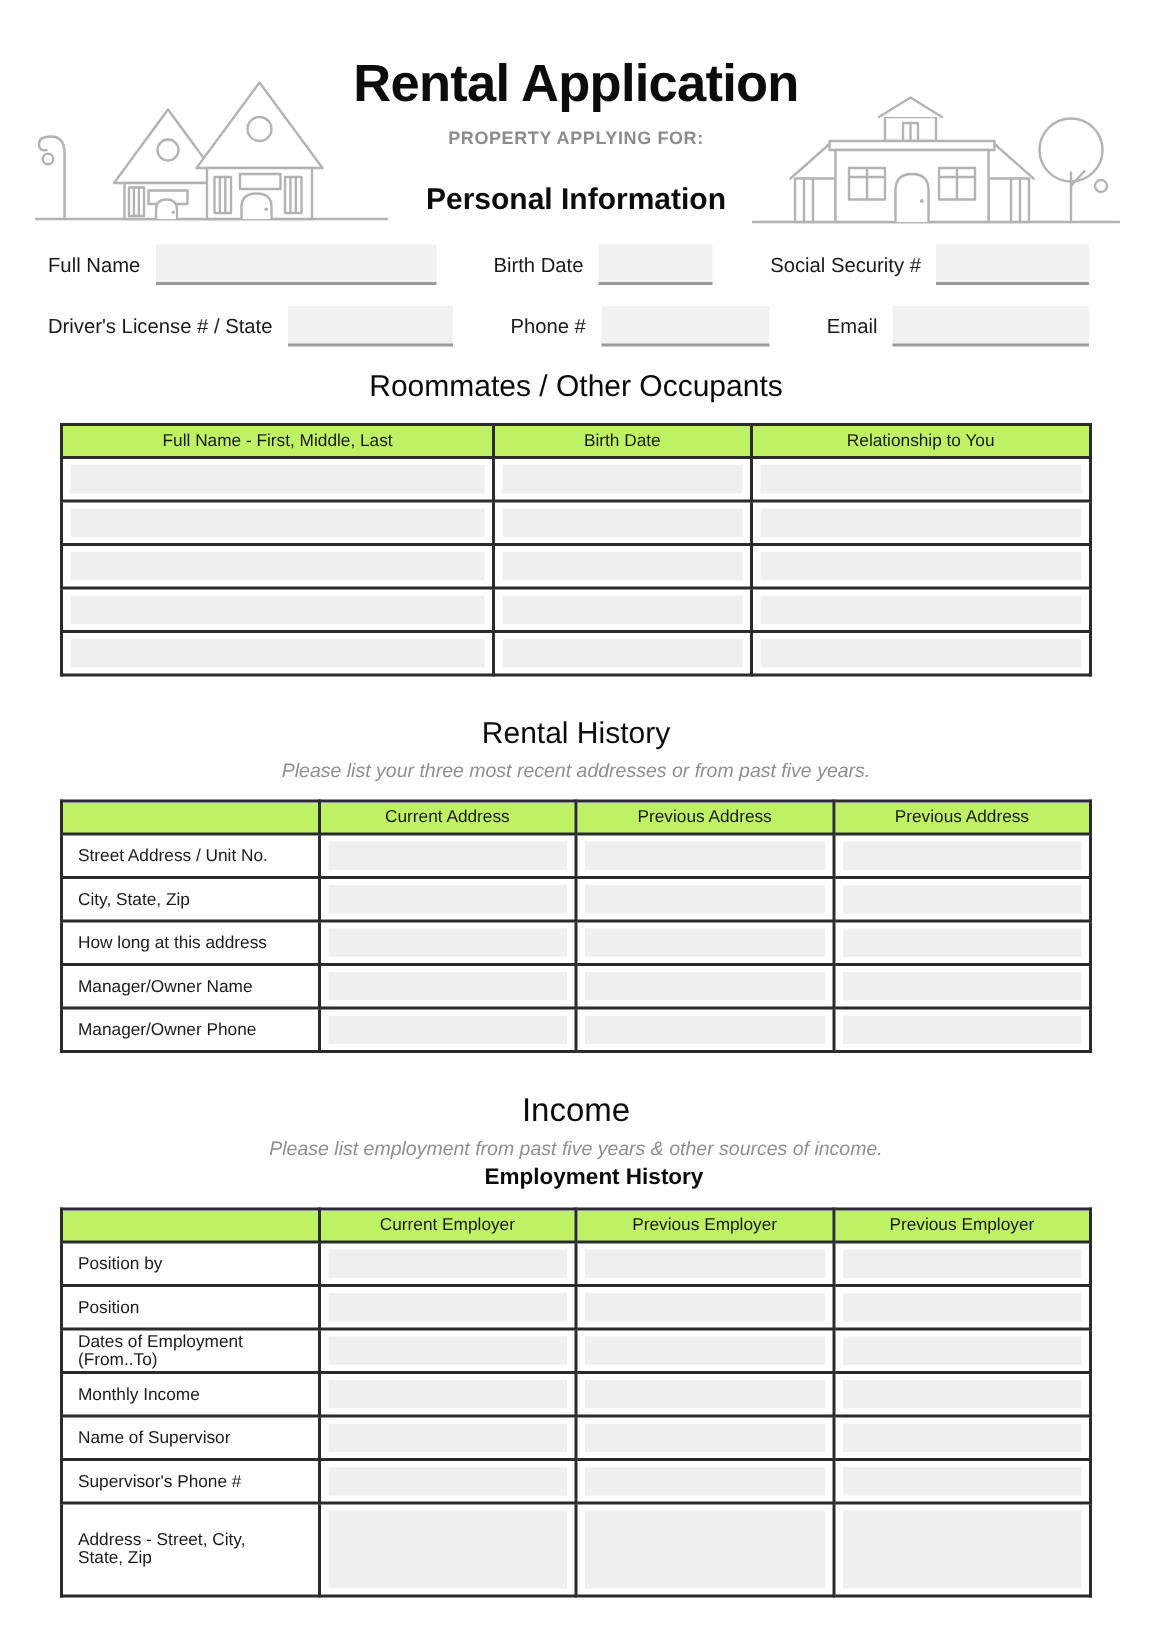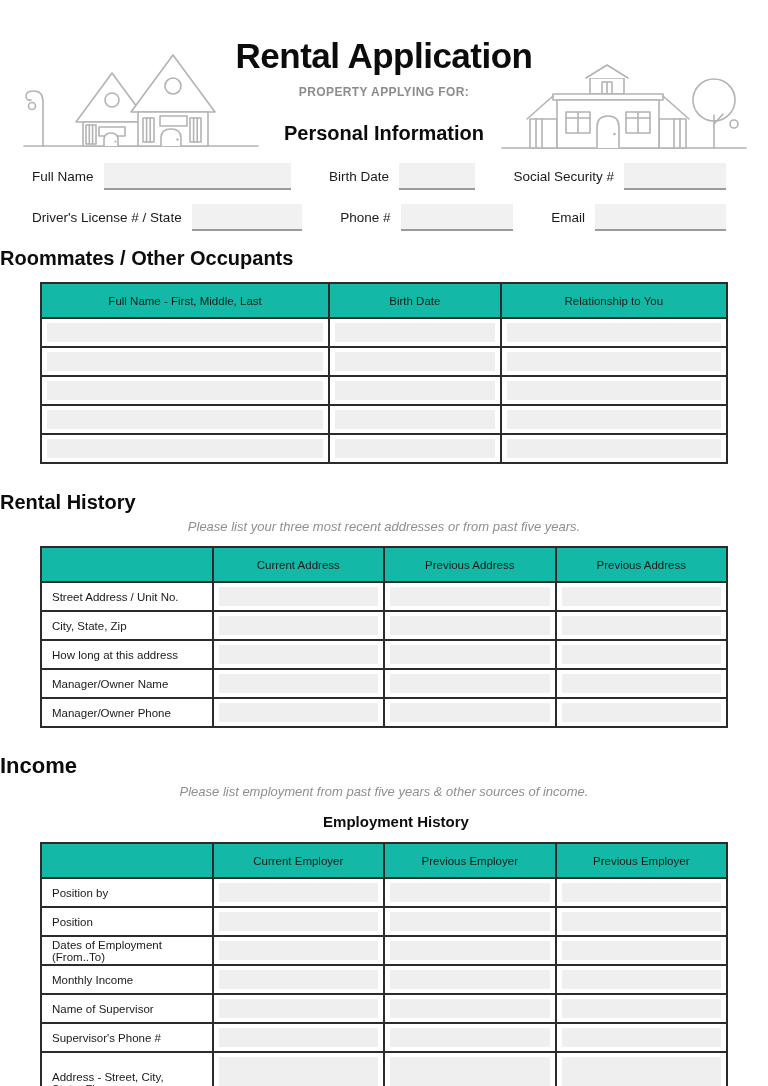--- a/index.html
+++ b/index.html
@@ -37,47 +37,47 @@
   .plabel { font-size: 13.5px; color: #1a1a1a; margin-right: 10px; white-space: nowrap; }
   .pinput {
     display: inline-block; height: 27px;
     background: #f1f1f1; border-bottom: 2px solid #9b9b9b;
   }
   .w185 { width: 187px; } .w75 { width: 76px; } .w100 { width: 102px; }
   .w110 { width: 110px; } .w112 { width: 112px; } .w130 { width: 131px; }
 
   
   .section-heading {
-    text-align: left; font-size: 20px; font-weight: bold; color: #0c0c0c;
+    text-align: center; font-size: 20px; font-weight: normal; color: #0c0c0c;
   }
   .section-sub {
     text-align: center; font-size: 13px; font-style: italic; color: #8f8f8f;
     margin-top: 5px;
   }
   .mt-roommates { margin-top: 15px; }
   .mt-rental { margin-top: 27px; }
   .mt-income { margin-top: 25px; font-size: 22px; }
   .employment-heading {
     text-align: center; font-size: 15px; font-weight: bold; color: #0c0c0c;
-    margin-top: 14px;
+    margin-top: 3px;
     padding-left: 24px;
   }
 
   
   table.form-table {
     width: 688px; margin: 12px auto 0 auto;
     border-collapse: collapse; table-layout: fixed;
     border: 2px solid #2b2b2b;
   }
   table.form-table th, table.form-table td {
     border: 2px solid #2b2b2b; overflow: hidden;
   }
   th.col-head {
-    height: 35px; font-size: 11.5px; font-weight: normal; color: #1a1a1a;
-    text-align: center; background: #14b8a6;
+    height: 22px; font-size: 11.5px; font-weight: normal; color: #1a1a1a;
+    text-align: center; background: #bef264;
   }
   td.label-cell {
     font-size: 11.5px; color: #1a1a1a; background: #fff;
     padding: 0 24px 0 10px; text-align: left;
   }
   td.input-cell { padding: 4px 5px; background: #fff; height: 29px; }
   td.input-cell .fill {
     width: 100%; height: 100%; min-height: 19px; background: #efefef;
   }
   tr.tall-row td.input-cell { height: 62px; }

